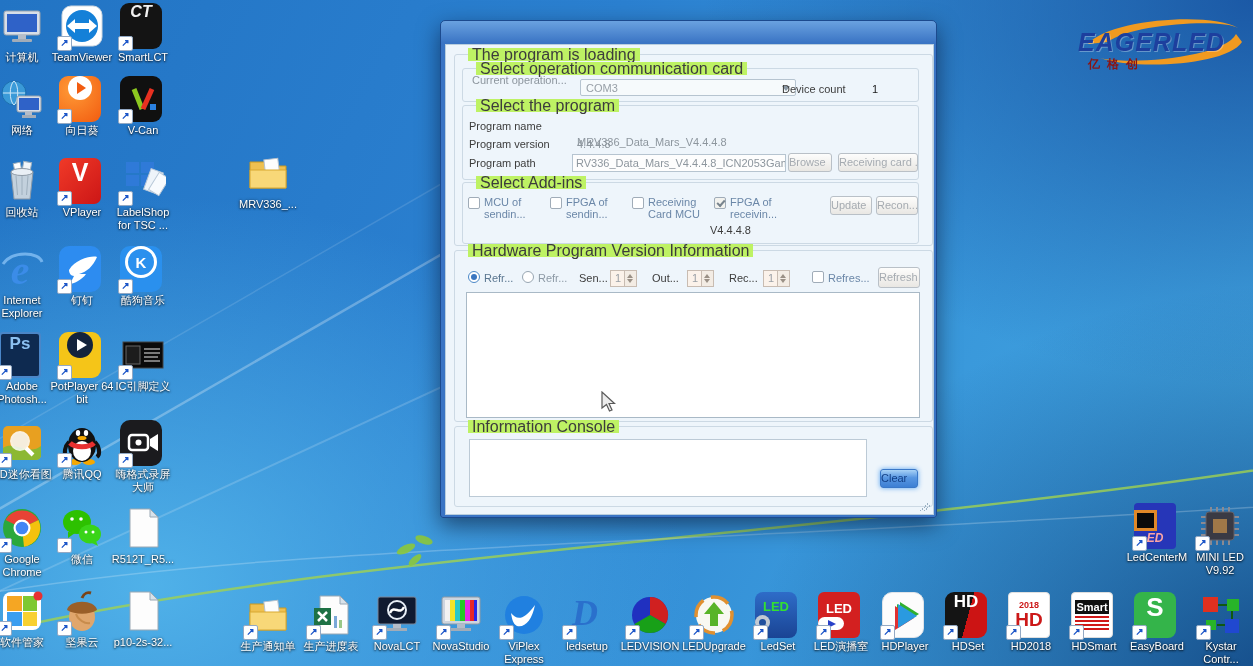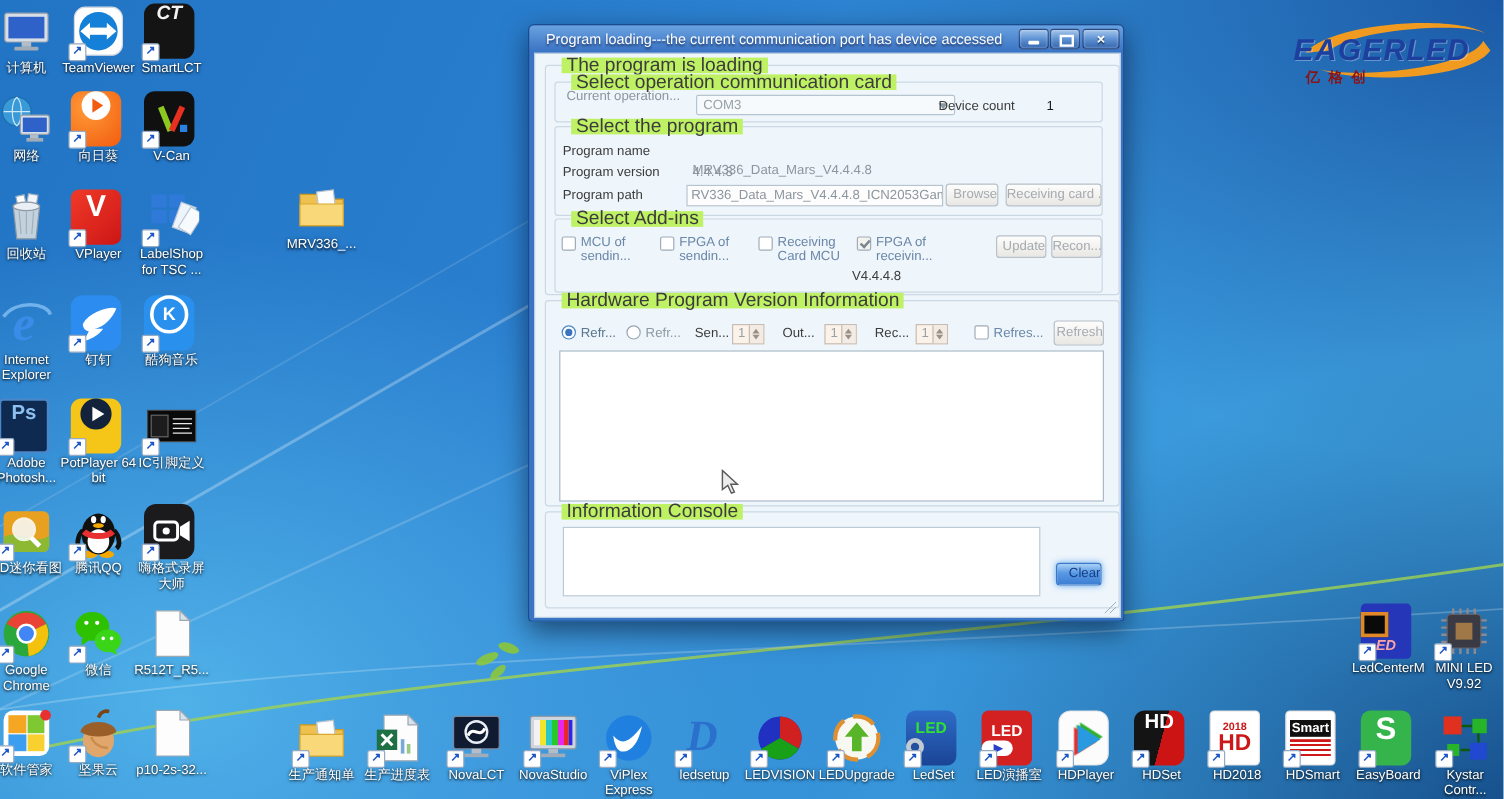--- a/index.html
+++ b/index.html
@@ -75,21 +75,21 @@
   .dlg-body{position:absolute;left:4px;top:23px;width:489px;height:471px;background:#eef5fb;border:1px solid #b9cede;box-sizing:border-box}
   .gbox{position:absolute;border:1px solid #ccd9e4;border-radius:3px}
   .glab{position:absolute;top:-7px;left:13px;background:#bef264;padding:0 4px;font-size:16px;color:#3c3c3c;line-height:13px;white-space:nowrap}
   .flabel{position:absolute;font-size:11px;color:#3c3c3c;white-space:nowrap}
   .fgrey{color:#8d969e}
   .combo{position:absolute;height:17px;background:#f6fafc;border:1px solid #b6c4d0;border-radius:2px;font-size:11px;
     color:#98a0a8;line-height:16px;padding:0 18px 0 5px;box-sizing:border-box}
   .combo .arr{position:absolute;right:5px;top:6px;width:0;height:0;border-left:4px solid transparent;border-right:4px solid transparent;border-top:5px solid #8a98a4}
   .tinput{position:absolute;background:#fdfdfd;border:1px solid #b6c4d0;font-size:11px;color:#8d969e;padding:0 3px;line-height:16px;white-space:nowrap;overflow:hidden;box-sizing:border-box}
   .btn{position:absolute;background:linear-gradient(#fdfdfc,#e9e7e3);border:1px solid #b9c0c7;border-radius:3px;
-    font-size:11px;color:#a5abb1;text-align:right;box-sizing:border-box}
+    font-size:11px;color:#a5abb1;text-align:left;box-sizing:border-box}
   .btn-clear{background:linear-gradient(#a8d2f6,#5897e2 45%,#3d7fd4);border:1px solid #3a78c8;
     box-shadow:0 0 5px rgba(80,160,240,.95);color:#123f86}
   .cbx{position:absolute;width:12px;height:12px;background:#fff;border:1px solid #a0acb8;border-radius:2px;box-sizing:border-box}
   .cbx.checked{background:#f2f2ee}
   .cbx.checked::after{content:"";position:absolute;left:2px;top:2px;width:6px;height:3px;border-left:2px solid #78848e;border-bottom:2px solid #78848e;transform:rotate(-48deg)}
   .cblab{position:absolute;font-size:11px;color:#6b87a8;line-height:12px;width:72px;text-align:left}
   .radio{position:absolute;width:12px;height:12px;border-radius:50%;background:#fff;border:1px solid #98a6b2;box-sizing:border-box}
   .radio.sel{border-color:#4a88c8}
   .radio.sel::after{content:"";position:absolute;left:2px;top:2px;right:2px;bottom:2px;border-radius:50%;background:#3a76c0}
   .spin{position:absolute;width:27px;height:17px;background:#fbf2ea;border:1px solid #c8bcb2;font-size:11px;color:#9aa0a6;
@@ -682,32 +682,20 @@
           <rect x="29" y="7" width="12" height="12" fill="#28b428"></rect>
           <rect x="27" y="27" width="14" height="14" fill="#2048d0"></rect>
           <rect x="8" y="28" width="10" height="10" fill="#28b428"></rect>
         </svg>
       <span class="badge"></span>
     </div>
     <div class="lbl">Kystar Contr...</div>
   </div>
 
   <div class="dialog">
-    <div class="titlebar">
-      <span class="title">Program loading---the current communication port has device accessed</span>
-      <span class="wbtn minb">
-          <span class="glyph-min"></span>
-        </span>
-      <span class="wbtn maxb">
-          <span class="glyph-max"></span>
-        </span>
-      <span class="wbtn closeb">
-          <span class="glyph-close">×</span>
-        </span>
-    </div>
 
     <div class="dlg-body">
 
       <div class="gbox" style="left:8px;top:9px;width:477px;height:190px">
         <span class="glab">The program is loading</span>
       </div>
 
       <div class="gbox" style="left:16px;top:23px;width:455px;height:32px">
         <span class="glab">Select operation communication card</span>
       </div>

